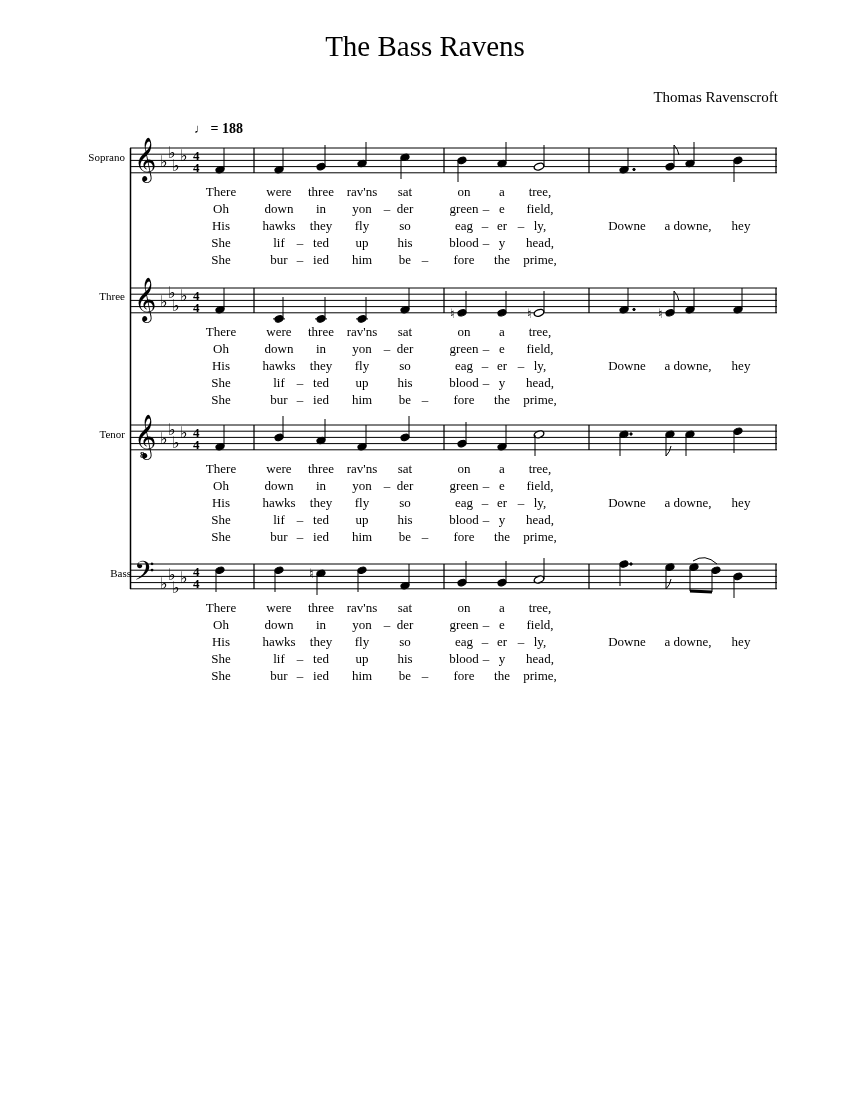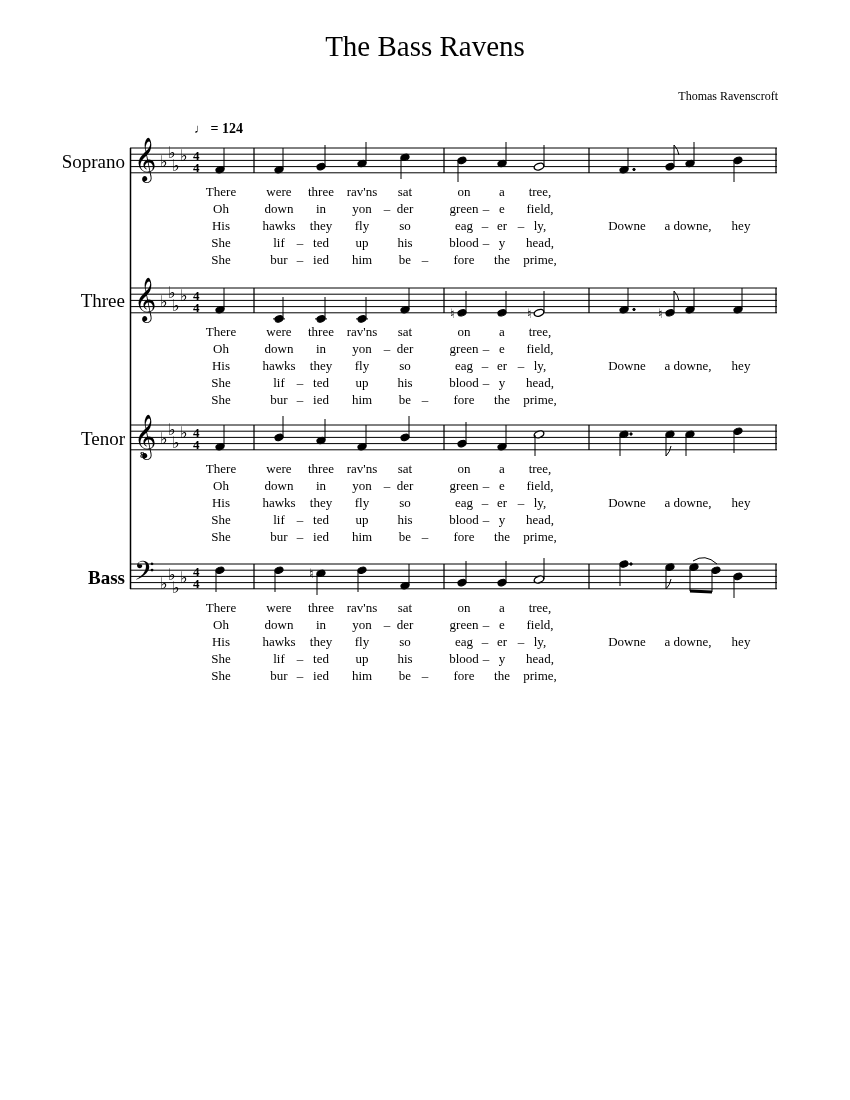--- a/index.html
+++ b/index.html
@@ -1,35 +1,35 @@
 <!DOCTYPE html>
 <html><head>
 <meta charset="utf-8">
 <style>
   html,body{margin:0;padding:0;background:#fff;}
   body{width:850px;height:1100px;position:relative;overflow:hidden;font-family:"Liberation Serif","DejaVu Serif",serif;color:#000;}
   .title{position:absolute;left:0;width:850px;top:30px;text-align:center;font-size:29px;}
-  .composer{position:absolute;right:72px;top:89px;font-size:12px;}
+  .composer{position:absolute;right:72px;top:89px;font-size:15px;}
   .tempo{position:absolute;left:194px;top:121px;font-size:14px;font-weight:bold;}
   .tempo .note{font-size:13px;font-weight:normal;}
-  .part-label{position:absolute;font-size:19px;text-align:right;width:80px;}
+  .part-label{position:absolute;font-size:11px;text-align:right;width:80px;}
   .lyric{position:absolute;font-size:13px;white-space:nowrap;transform:translateX(-50%);}
   svg.score{position:absolute;left:0;top:0;}
 </style>
 </head>
 <body>
 
 <div class="title">The Bass Ravens</div>
 <div class="composer">Thomas Ravenscroft</div>
-<div class="tempo"><span class="note">♩</span> <span>= 124</span></div>
+<div class="tempo"><span class="note">♩</span> <span>= 188</span></div>
 
 <div class="part-label" style="left:45px;top:151px;">Soprano</div>
 <div class="part-label" style="left:45px;top:290px;">Three</div>
 <div class="part-label" style="left:45px;top:428px;">Tenor</div>
-<div class="part-label" style="left:45px;top:567px;font-weight:bold;">Bass</div>
+<div class="part-label" style="left:51px;top:567px;">Bass</div>
 
 <svg class="score" width="850" height="1100" xmlns="http://www.w3.org/2000/svg">
   <g stroke="#000" stroke-width="1" fill="none">
 
     <line x1="130.5" y1="148" x2="130.5" y2="589" stroke-width="1.5"></line>
 
     <g id="staffs">
 
       <path d="M130 148H777M130 154.2H777M130 160.4H777M130 166.6H777M130 172.8H777"></path>
       <path d="M130 288H777M130 294.2H777M130 300.4H777M130 306.6H777M130 312.8H777"></path>

